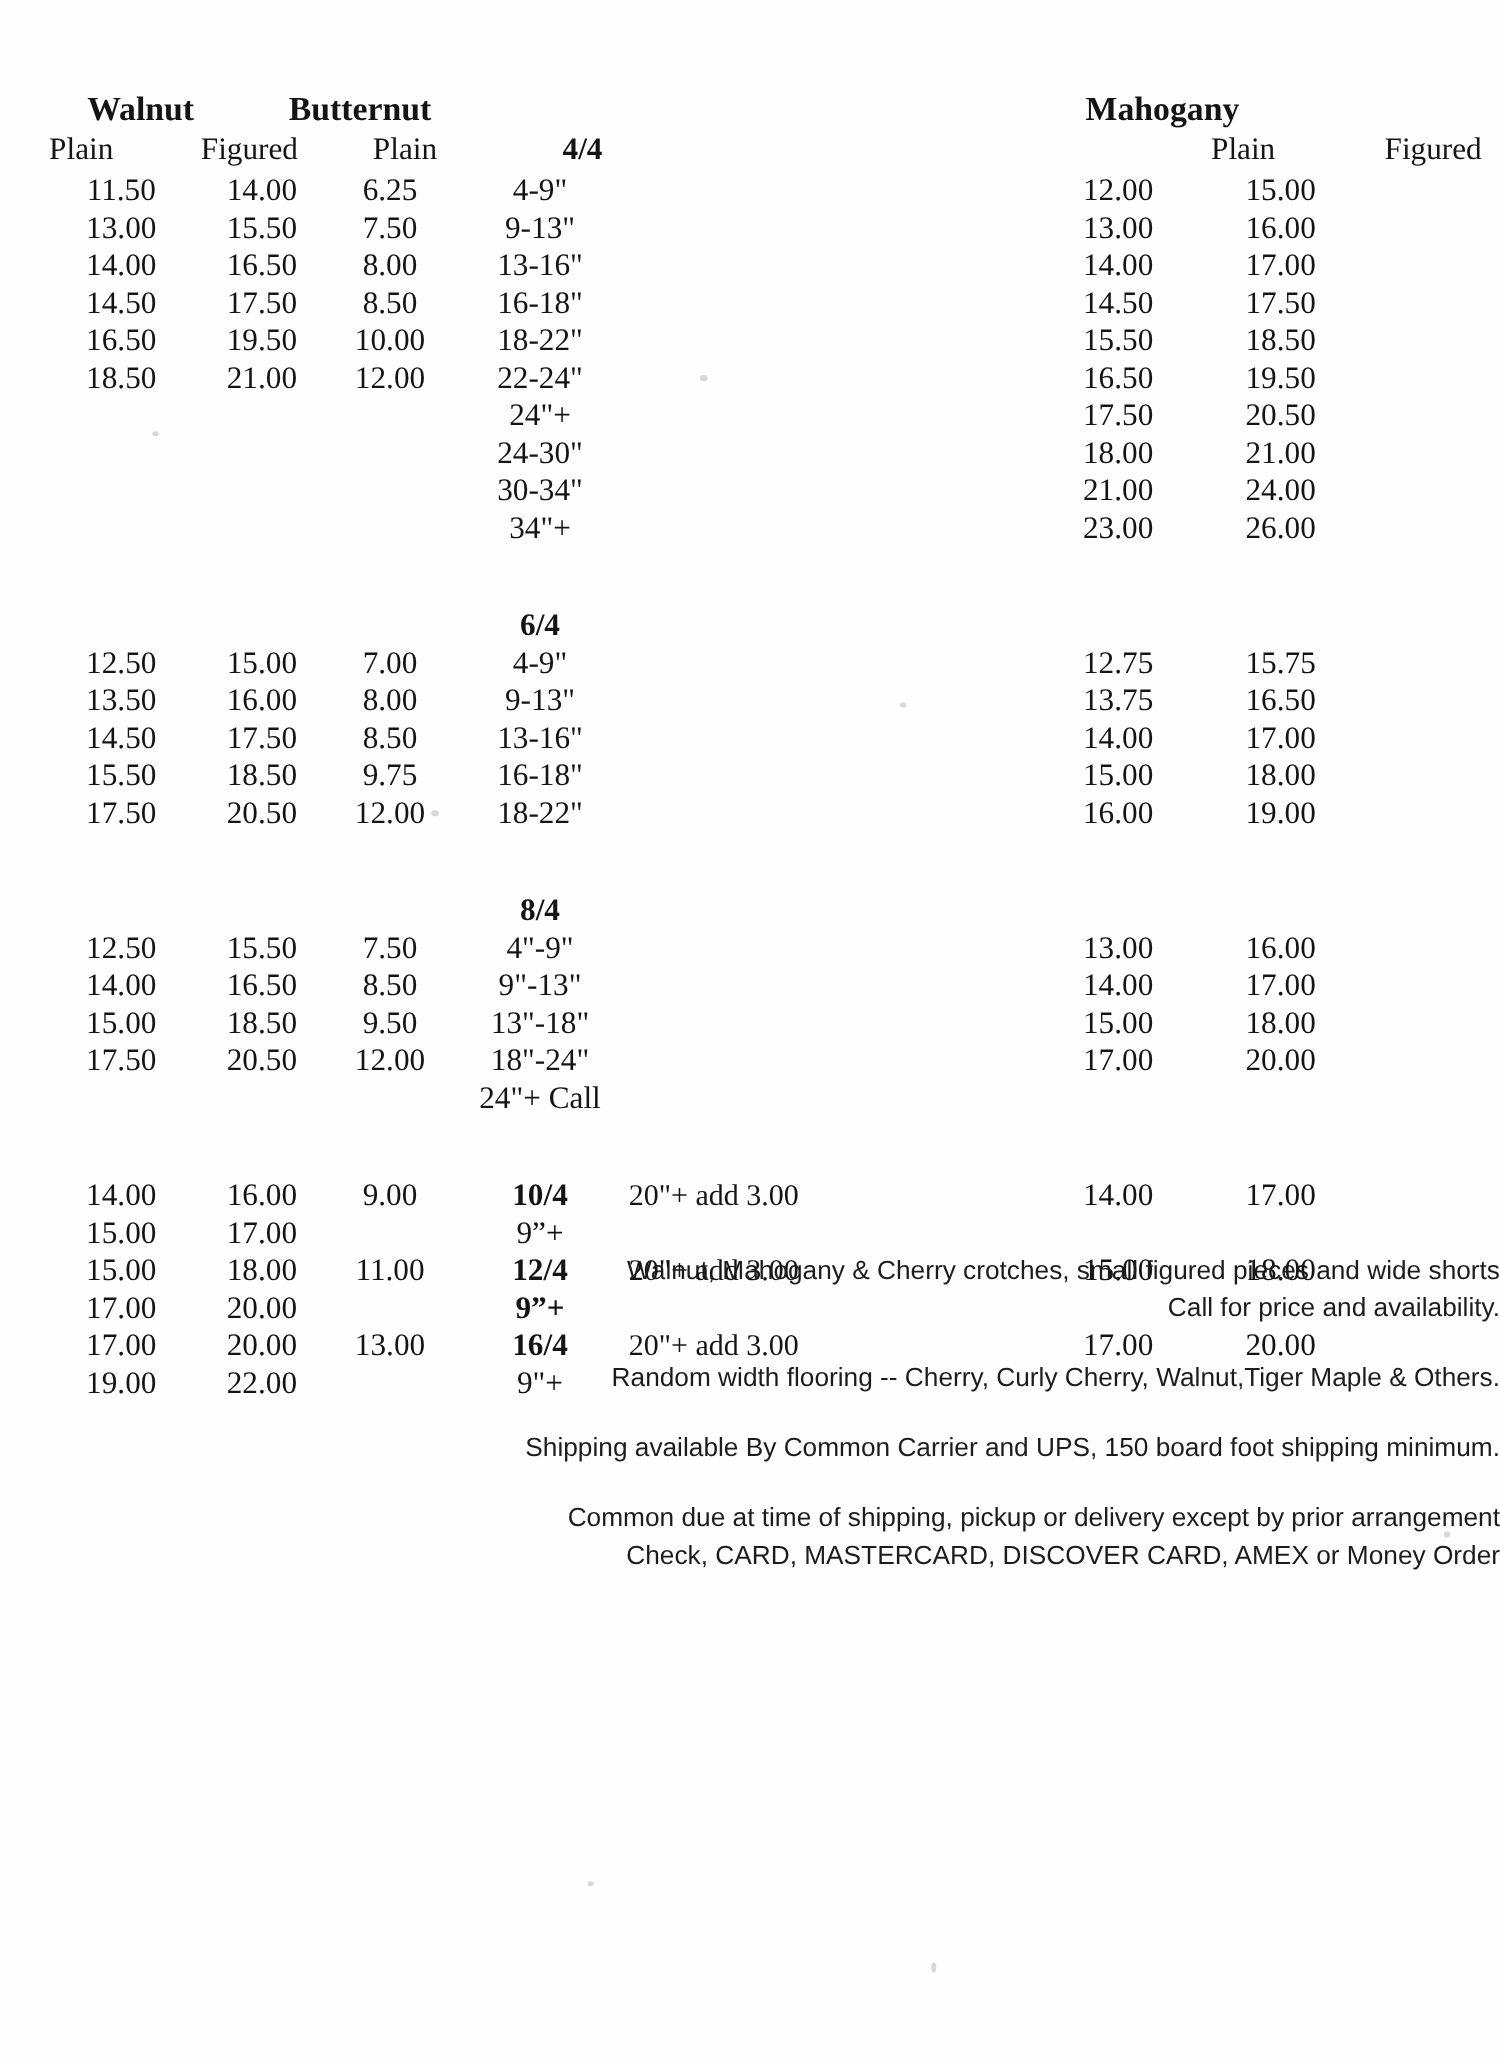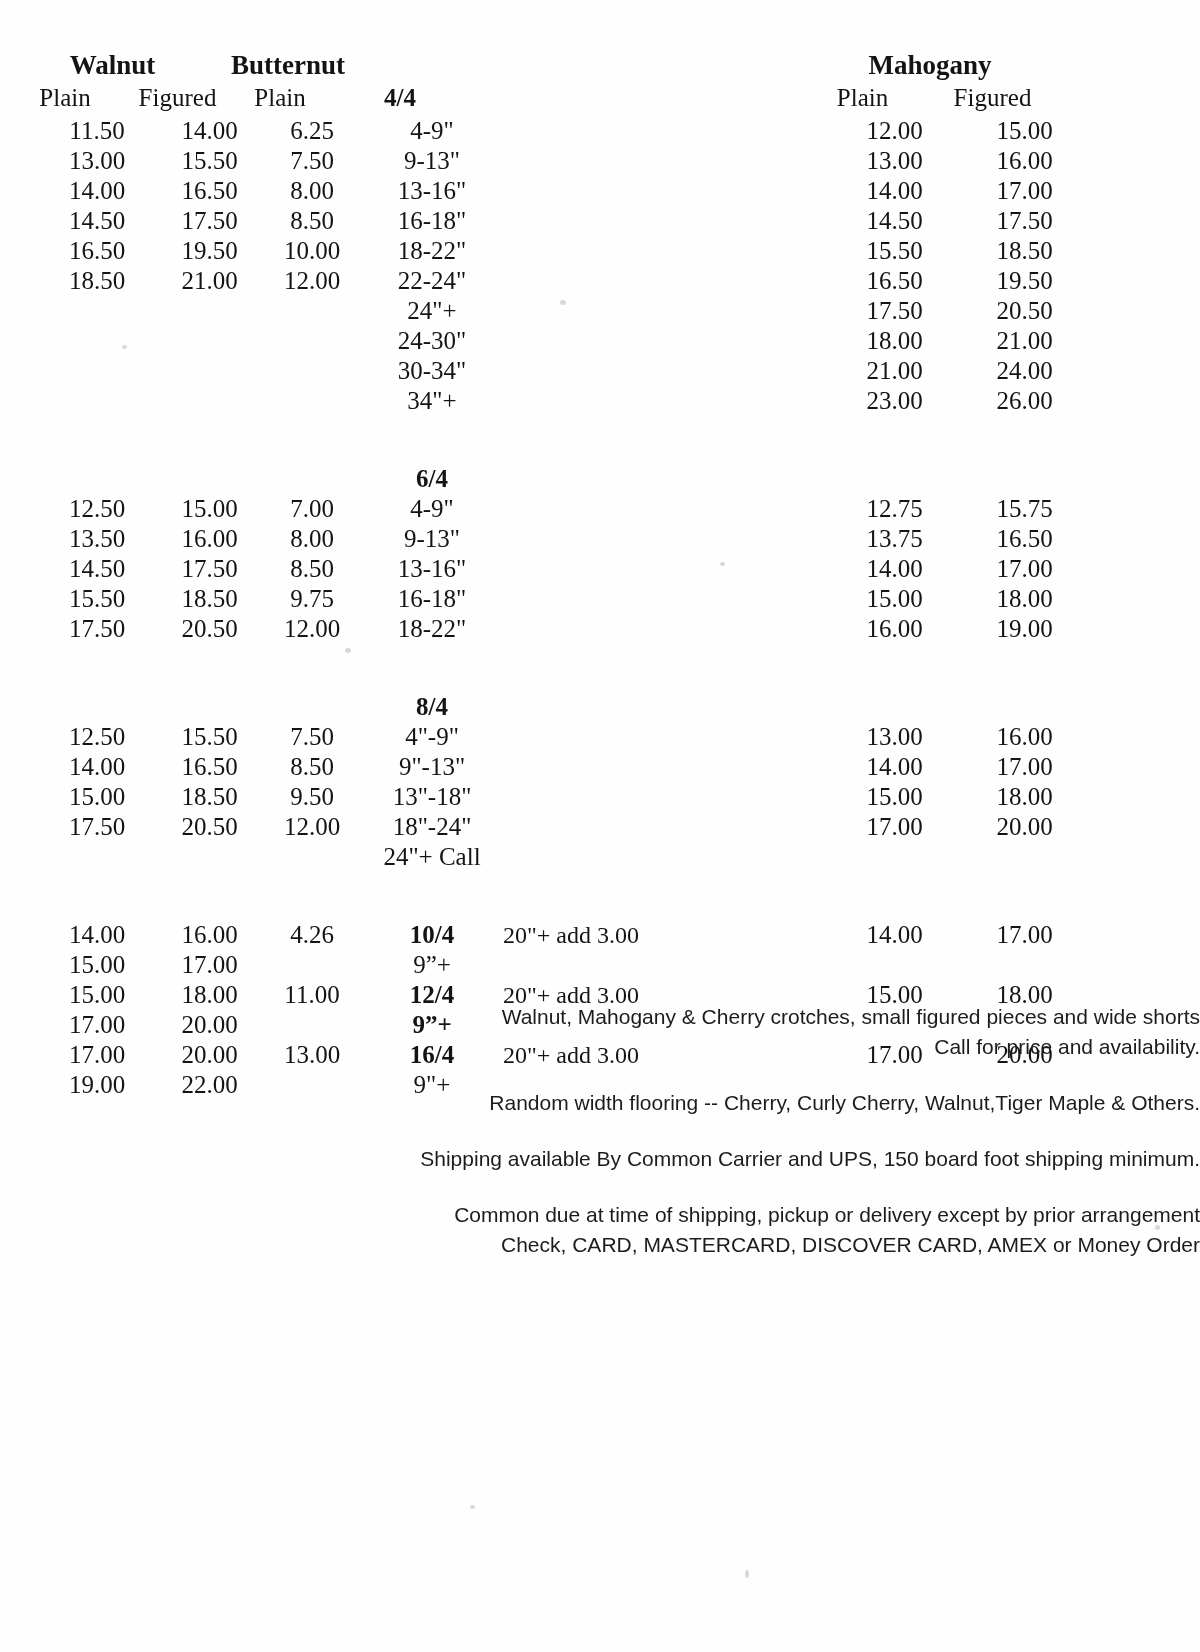--- a/index.html
+++ b/index.html
@@ -14,21 +14,21 @@
     background: #fefefe;
     overflow: hidden;
     font-family: "Liberation Serif", "DejaVu Serif", serif;
     color: #141414;
   }
 
   
   .table-area {
     position: absolute;
     left: 0;
-    top: 50px;
+    top: 72px;
     width: 1048px;
   }
   .row {
     display: grid;
     grid-template-columns: 130px 95px 110px 130px 165px 170px 125px 135px;
     
     align-items: baseline;
     height: 30px;
     font-size: 25px;
     line-height: 30px;
@@ -64,20 +64,21 @@
   .sp-walnut { grid-column: 1 / span 2; }
   .sp-butternut { grid-column: 3 / span 1; padding-left: 6px;}
   .sp-mahogany { grid-column: 7 / span 2; }
 
   .subhead-row {
     display: grid;
     grid-template-columns: 130px 95px 110px 130px 165px 170px 125px 135px;
     height: 32px;
     align-items: baseline;
     font-size: 25px;
+    gap: 22px;
   }
   .subhead { text-align: center; white-space: nowrap; }
 
   
   .notes {
     position: absolute;
     left: 0;
     top: 1002px;
     width: 1200px;
     font-family: "Liberation Sans", "DejaVu Sans", sans-serif;
@@ -312,21 +313,21 @@
       <div class="c c-size">24"+ Call</div>
     </div>
 
     <div class="row spacer"></div>
     <div class="row spacer-sm"></div>
 
     <div id="rows-thick">
         <div class="row">
           <div class="c c-walp">14.00</div>
           <div class="c c-walf">16.00</div>
-          <div class="c c-butp">4.26</div>
+          <div class="c c-butp">9.00</div>
           <div class="c c-size bold">10/4</div>
           <div class="c c-note">20"+ add 3.00</div>
           <div class="c c-mahp">14.00</div>
           <div class="c c-mahf">17.00</div>
         </div>
         <div class="row">
           <div class="c c-walp">15.00</div>
           <div class="c c-walf">17.00</div>
           <div class="c c-butp"></div>
           <div class="c c-size">9”+</div>

